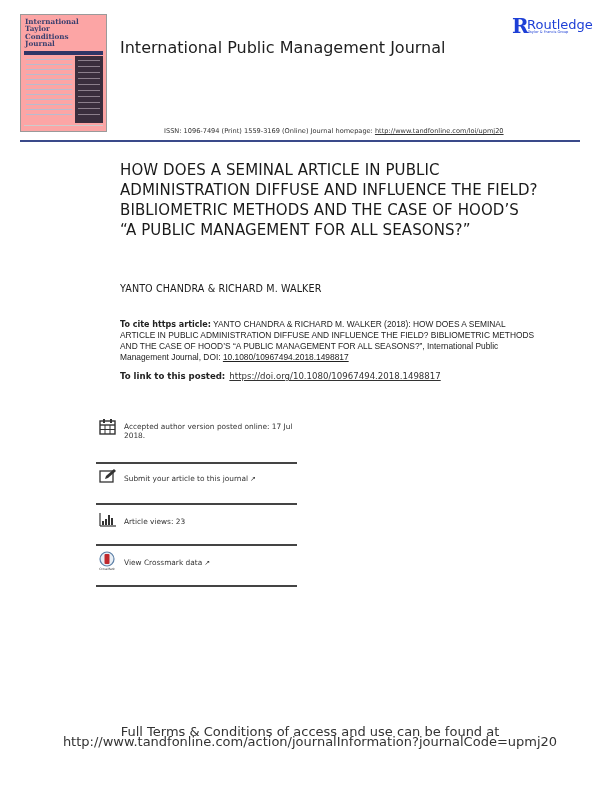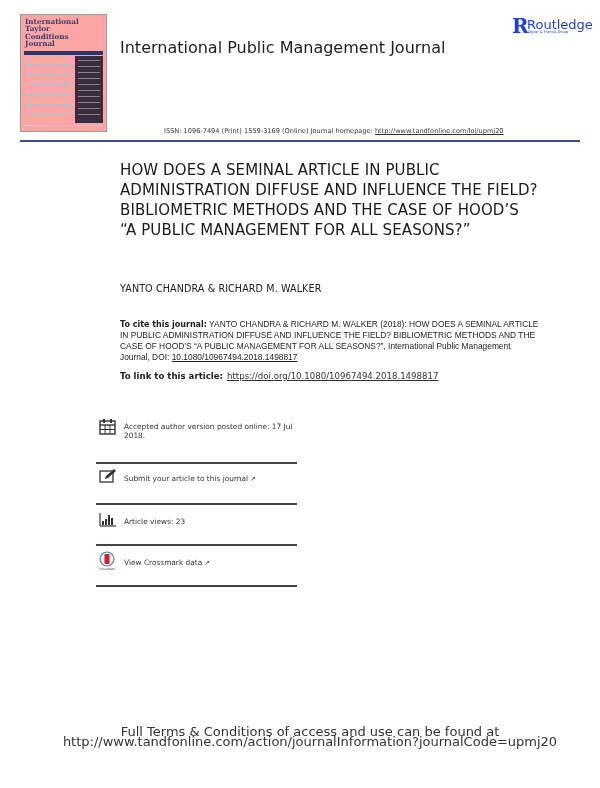--- a/index.html
+++ b/index.html
@@ -143,25 +143,25 @@
 <div class="abs issn-line">
   <span>ISSN: 1096-7494 (Print) 1559-3169 (Online) Journal homepage: </span><a>http://www.tandfonline.com/loi/upmj20</a>
 </div>
 <div class="abs header-rule"></div>
 
 <div class="abs article-title">HOW DOES A SEMINAL ARTICLE IN PUBLIC ADMINISTRATION DIFFUSE AND INFLUENCE THE FIELD? BIBLIOMETRIC METHODS AND THE CASE OF HOOD’S “A PUBLIC MANAGEMENT FOR ALL SEASONS?”</div>
 
 <div class="abs authors">YANTO CHANDRA &amp; RICHARD M. WALKER</div>
 
 <div class="abs cite">
-  <b>To cite this journal:</b><span> YANTO CHANDRA &amp; RICHARD M. WALKER (2018): HOW DOES A SEMINAL ARTICLE IN PUBLIC ADMINISTRATION DIFFUSE AND INFLUENCE THE FIELD? BIBLIOMETRIC METHODS AND THE CASE OF HOOD’S “A PUBLIC MANAGEMENT FOR ALL SEASONS?”, International Public Management Journal, DOI: </span><a>10.1080/10967494.2018.1498817</a>
+  <b>To cite https article:</b><span> YANTO CHANDRA &amp; RICHARD M. WALKER (2018): HOW DOES A SEMINAL ARTICLE IN PUBLIC ADMINISTRATION DIFFUSE AND INFLUENCE THE FIELD? BIBLIOMETRIC METHODS AND THE CASE OF HOOD’S “A PUBLIC MANAGEMENT FOR ALL SEASONS?”, International Public Management Journal, DOI: </span><a>10.1080/10967494.2018.1498817</a>
 </div>
 
 <div class="abs link-line">
-  <b>To link to this article:</b><a>https://doi.org/10.1080/10967494.2018.1498817</a>
+  <b>To link to this posted:</b><a>https://doi.org/10.1080/10967494.2018.1498817</a>
 </div>
 
 <div class="abs info-box">
   <div class="info-item" style="top:0; height:43px;">
     <span class="icon" style="top:6px;">
       <svg width="17" height="17" viewBox="0 0 17 17">
           <rect x="1" y="3" width="15" height="13" fill="none" stroke="#333" stroke-width="1.4"></rect>
           <line x1="1" y1="7" x2="16" y2="7" stroke="#333" stroke-width="1.4"></line>
           <line x1="6" y1="7" x2="6" y2="16" stroke="#333" stroke-width="1"></line>
           <line x1="11" y1="7" x2="11" y2="16" stroke="#333" stroke-width="1"></line>

